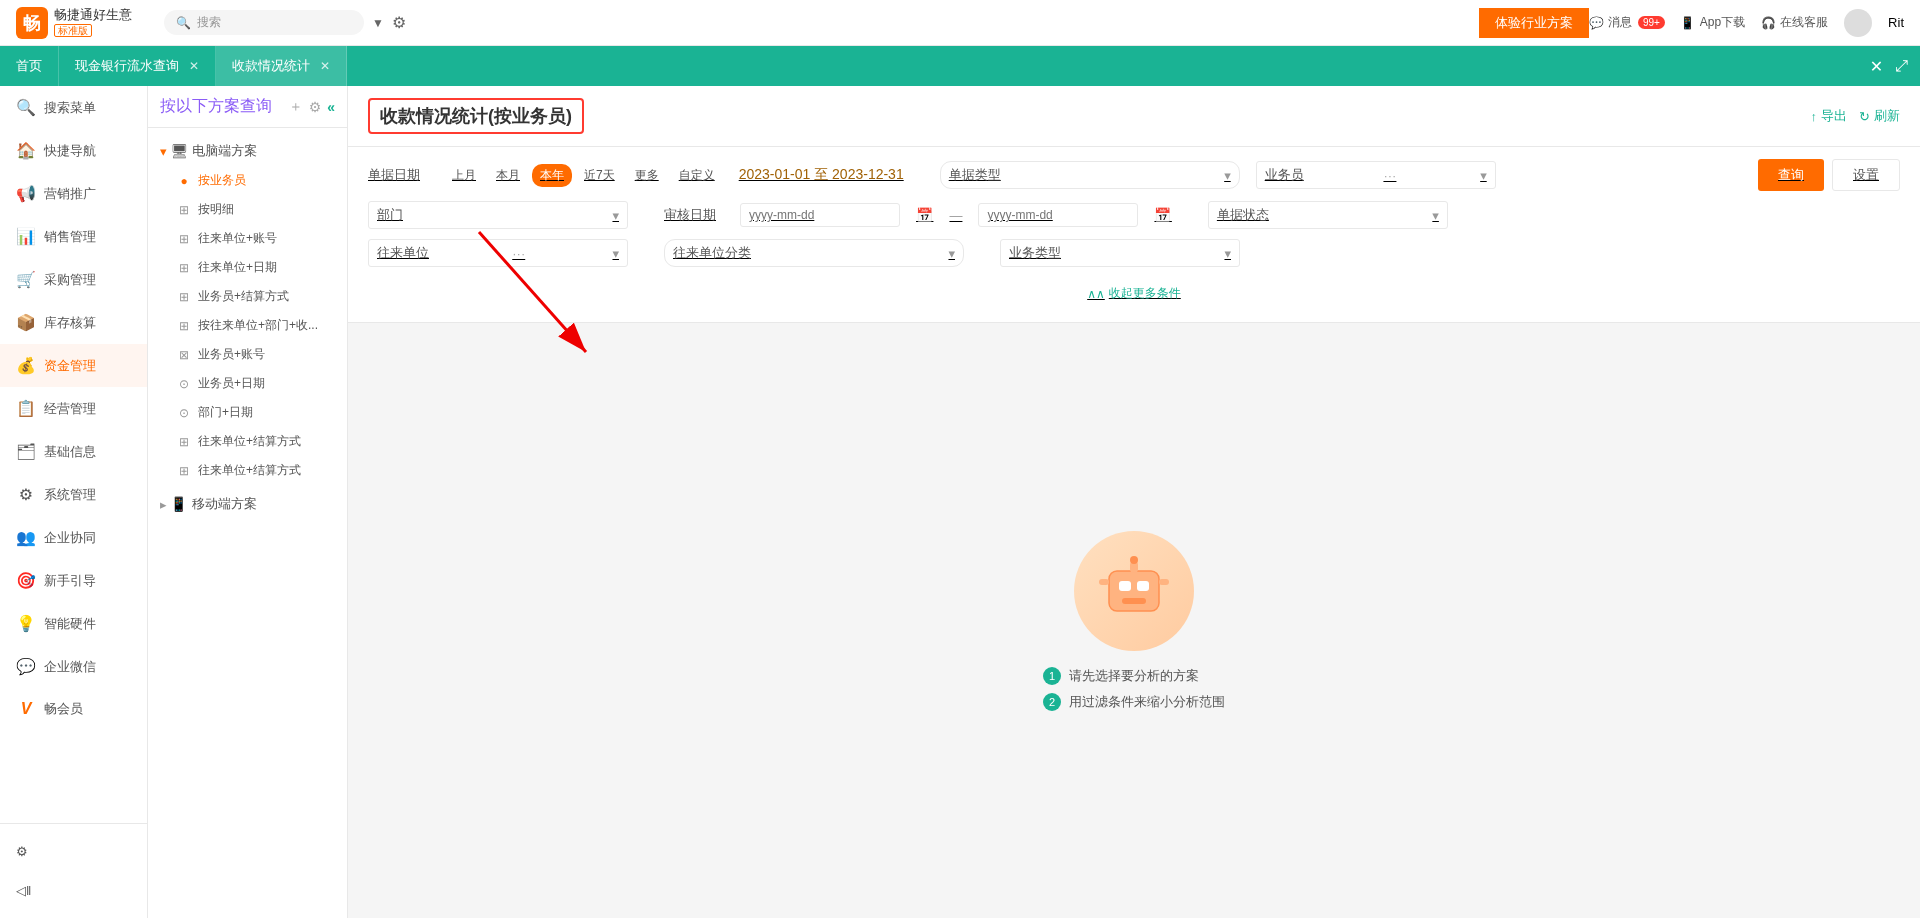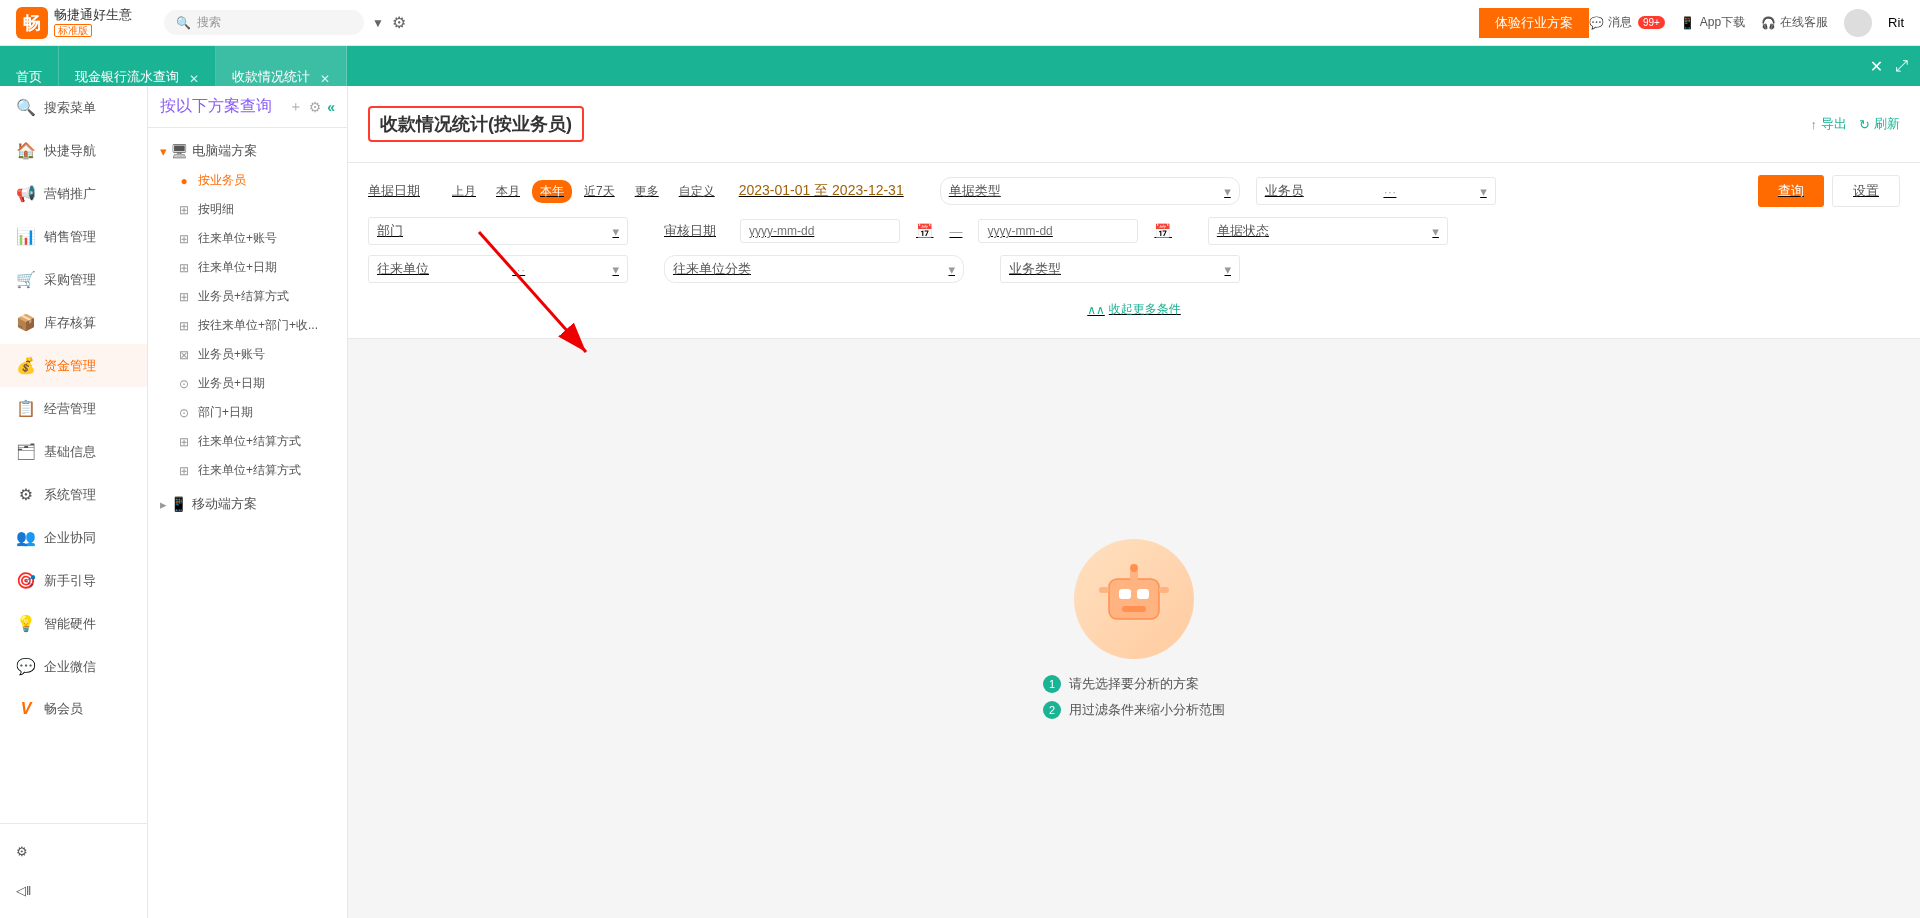--- a/index.html
+++ b/index.html
@@ -73,21 +73,21 @@
     }
 
     
     .main-tabs {
       height: 40px;
       background: #1ab394;
       display: flex;
       align-items: stretch;
     }
     .tab-item {
-      display: flex; align-items: flex-end; padding: 0 16px; color: #fff;
+      display: flex; align-items: center; padding: 0 16px; color: #fff;
       font-size: 13px; cursor: pointer; gap: 6px; white-space: nowrap;
       border-right: 1px solid rgba(255,255,255,0.2);
     }
     .tab-item.active { background: rgba(255,255,255,0.15); }
     .tab-close { font-size: 12px; color: rgba(255,255,255,0.8); margin-left: 4px; cursor: pointer; }
     .tab-item.home { color: #fff; }
     .tab-spacer { flex: 1; }
     .tab-window-controls { display: flex; align-items: center; gap: 12px; padding: 0 12px; }
     .wc-btn { background: none; border: none; color: #fff; font-size: 16px; cursor: pointer; }
 
@@ -114,21 +114,21 @@
     .sidebar-icon { font-size: 16px; width: 20px; text-align: center; }
     .sidebar-bottom {
       margin-top: auto;
       border-top: 1px solid #e8e8e8;
       padding: 8px 0;
     }
 
     
     .page-header {
       background: #fff;
-      padding: 20px 20px;
+      padding: 12px 20px;
       display: flex;
       align-items: center;
       border-bottom: 1px solid #e8e8e8;
     }
     .page-title-box {
       border: 2px solid #ff3b30;
       border-radius: 4px;
       padding: 4px 10px;
       font-size: 18px;
       font-weight: bold;

